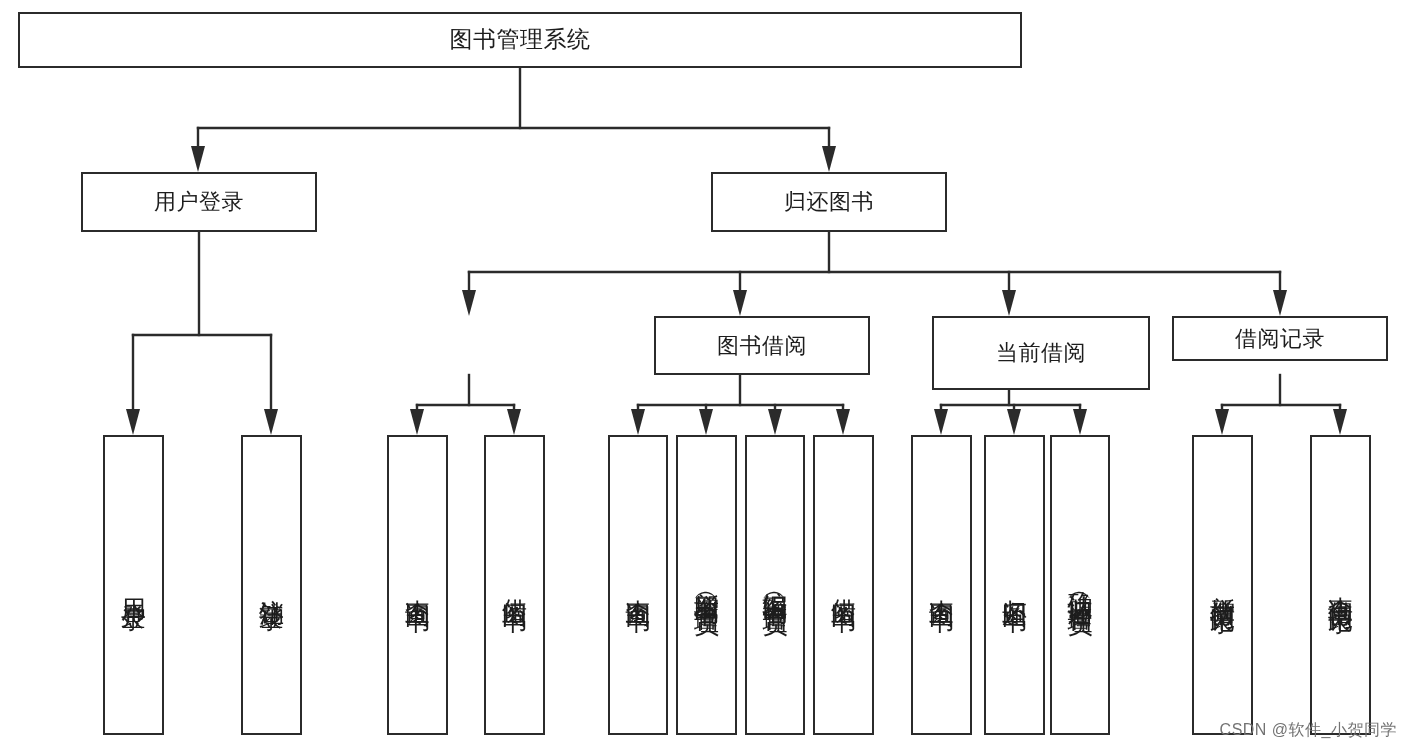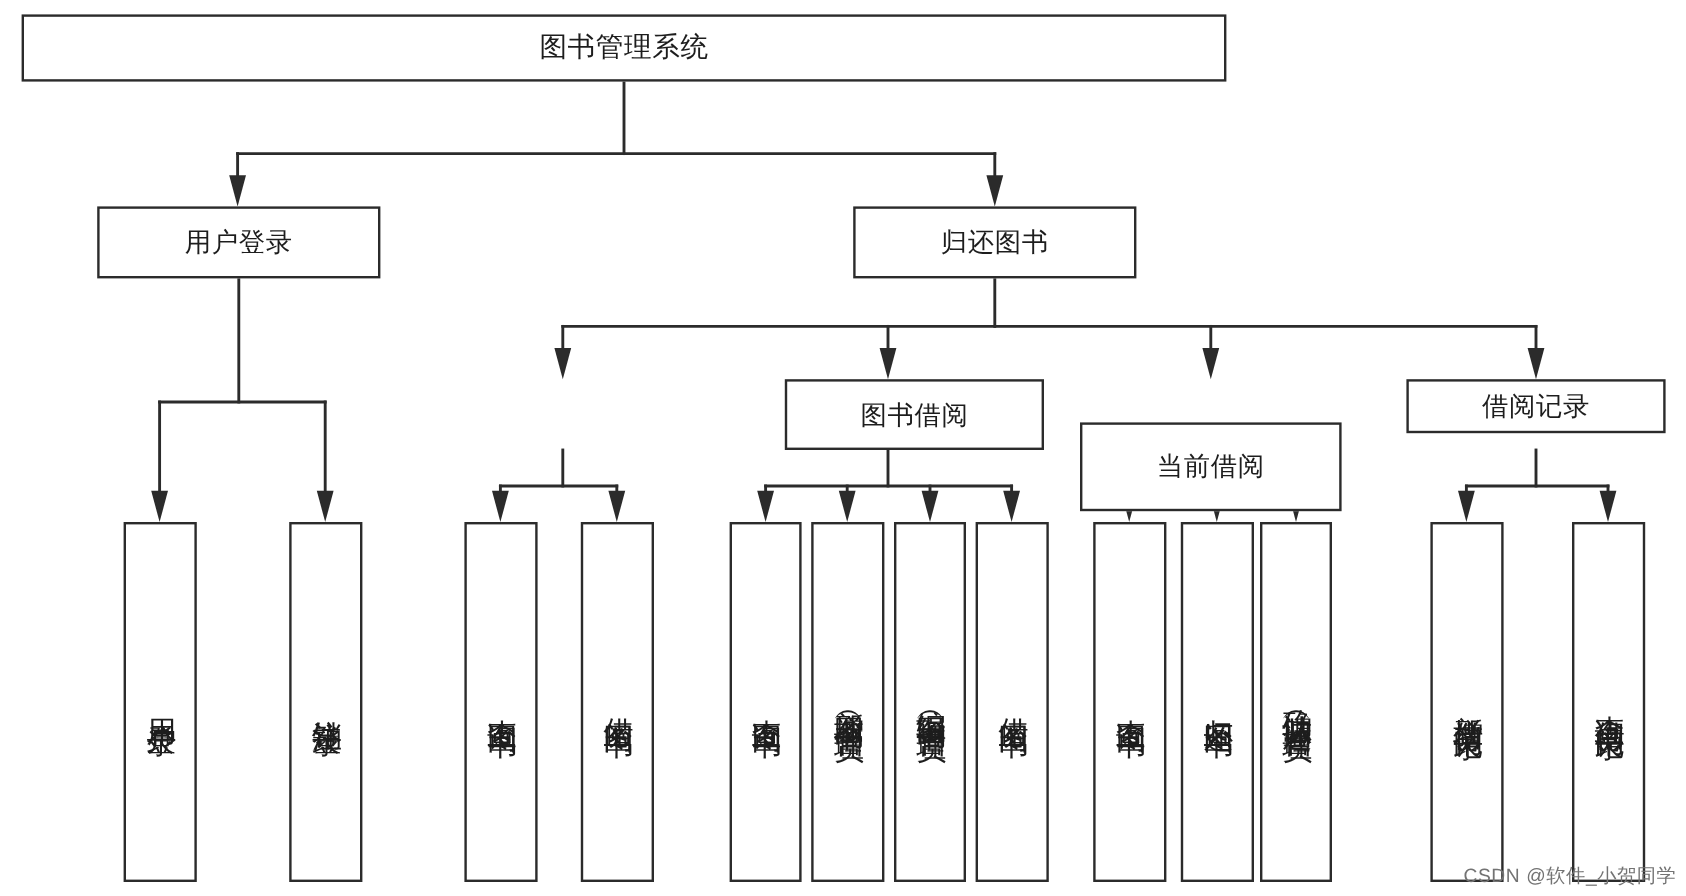--- a/index.html
+++ b/index.html
@@ -155,21 +155,21 @@
   <div class="node horiz" style="left: 81px; top: 172px; width: 236px; height: 60px;">
     <span class="label">用户登录</span>
   </div>
   <div class="node horiz" style="left: 711px; top: 172px; width: 236px; height: 60px;">
     <span class="label">归还图书</span>
   </div>
 
   <div class="node horiz" style="left: 632px; top: 316px; width: 216px; height: 59px; margin-left: 22px;">
     <span class="label">图书借阅</span>
   </div>
-  <div class="node horiz" style="left: 900px; top: 316px; width: 218px; height: 74px; margin-top: 36px;">
+  <div class="node horiz" style="left: 932px; top: 316px; width: 218px; height: 74px;">
     <span class="label">当前借阅</span>
   </div>
   <div class="node horiz" style="left: 1172px; top: 316px; width: 216px; height: 45px;">
     <span class="label">借阅记录</span>
   </div>
 
   <div class="node vert" style="left: 103px; top: 435px; width: 61px; height: 300px;">
     <span class="label">用户登录</span>
   </div>
   <div class="node vert" style="left: 241px; top: 435px; width: 61px; height: 300px;">

